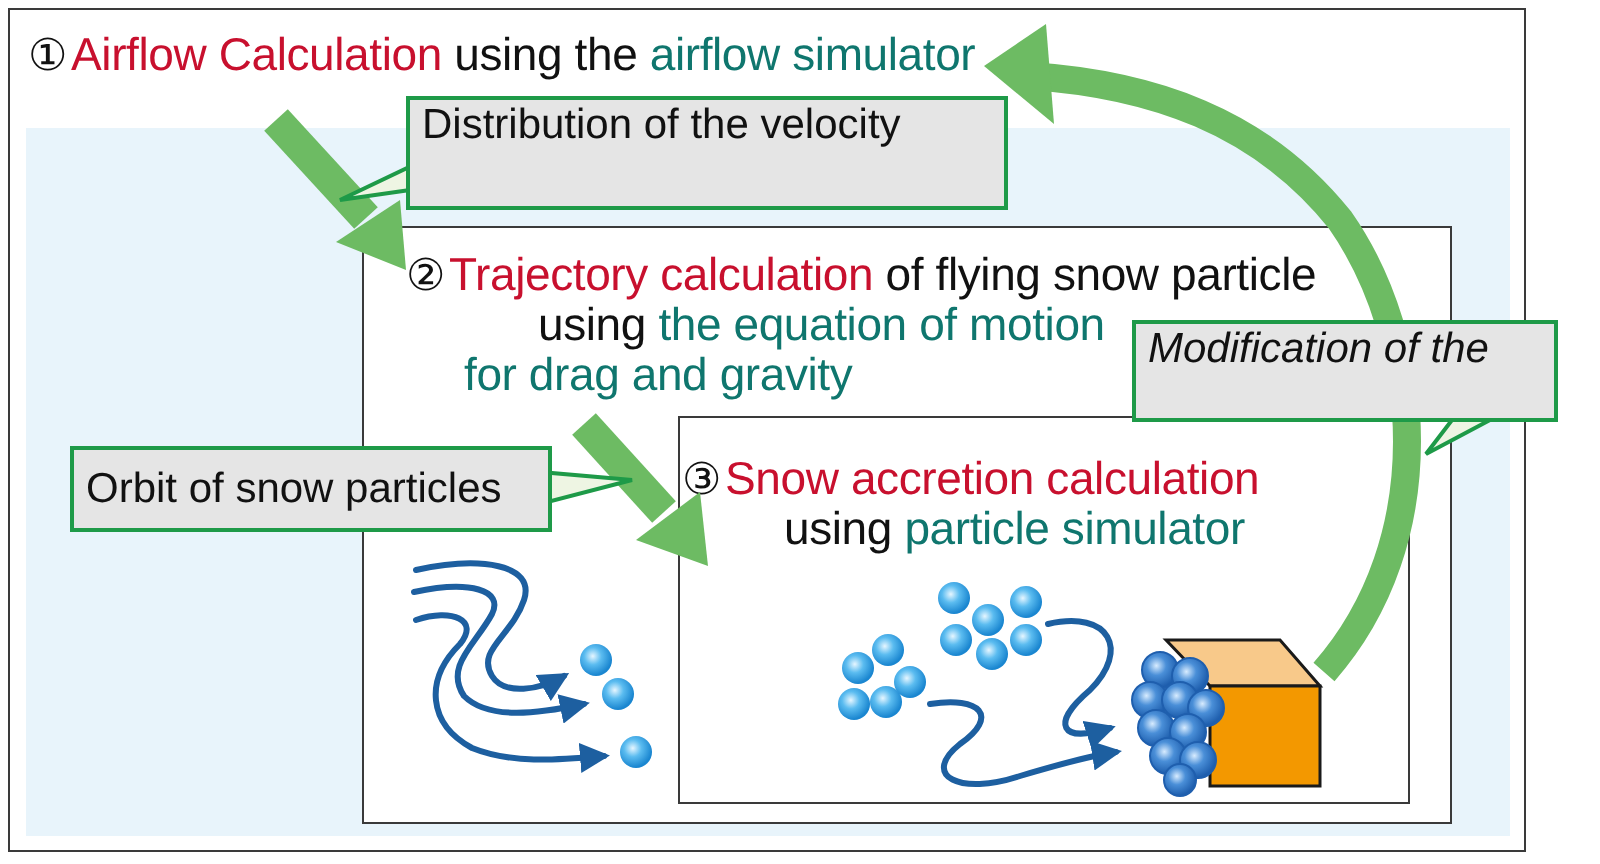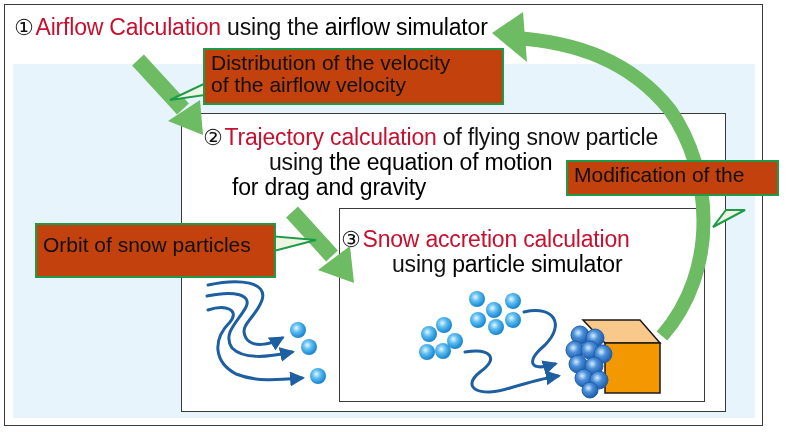--- a/index.html
+++ b/index.html
@@ -6,22 +6,22 @@
   body { width:800px; height:432px; position:relative; overflow:hidden;
          font-family:"Liberation Sans", "DejaVu Sans", sans-serif; }
   .abs { position:absolute; }
   #outer { left:4px; top:4px; width:759px; height:422px; border:1.5px solid #3a3a3a; box-sizing:border-box; background:#fff; }
   #panel { left:13px; top:64px; width:742px; height:354px; background:#e8f4fb; }
   #box2 { left:181px; top:113px; width:545px; height:299px; background:#fff; border:1.5px solid #3a3a3a; box-sizing:border-box; }
   #box3 { left:339px; top:208px; width:366px; height:194px; background:#fff; border:1.5px solid #3a3a3a; box-sizing:border-box; }
   .head { font-size:23px; line-height:26px; white-space:nowrap; color:#111; letter-spacing:-0.2px; }
   .num { font-family:"DejaVu Sans", sans-serif; font-size:22px; color:#111; margin-right:2px; }
   .red { color:#c8102e;text-align:right; }
-  .blue { color:#000000; }
-  .callout { background:#c2410c; border:2.5px solid #1e9a48; box-sizing:border-box; font-size:21px; line-height:22px; color:#111; padding:2px 6px; white-space:nowrap; }
+  .blue { color:#0f766e; }
+  .callout { background:#e5e5e5; border:2.5px solid #1e9a48; box-sizing:border-box; font-size:21px; line-height:22px; color:#111; padding:2px 6px; white-space:nowrap; }
   svg { position:absolute; left:0; top:0; }
 </style>
 </head>
 <body>
 
 <div id="outer" class="abs"></div>
 <div id="panel" class="abs"></div>
 <div id="box2" class="abs"></div>
 <div id="box3" class="abs"></div>
 
@@ -124,20 +124,19 @@
     <circle cx="578" cy="364" r="9" fill="url(#ball2)"></circle>
     <circle cx="594" cy="366" r="9" fill="url(#ball2)"></circle>
     <circle cx="584" cy="378" r="9" fill="url(#ball2)"></circle>
     <circle cx="599" cy="380" r="9" fill="url(#ball2)"></circle>
     <circle cx="590" cy="390" r="8" fill="url(#ball2)"></circle>
   </g>
 </svg>
 
 <div class="abs callout" style="left:203px; top:48px; width:301px; height:57px;">
   <div>Distribution of the velocity</div>
-  <div>of the airflow velocity</div>
 </div>
 
-<div class="abs callout" style="left:35px; top:223px; width:241px; height:55px; line-height:36px;">Orbit of snow particles</div>
+<div class="abs callout" style="left:35px; top:223px; width:241px; height:43px; line-height:36px;">Orbit of snow particles</div>
 
-<div class="abs callout" style="left:566px; top:160px; width:213px; height:36px;">
+<div class="abs callout" style="left:566px; top:160px; width:213px; height:51px;font-style:italic;">
   <div>Modification of the</div>
 </div>
 
 </body></html>

